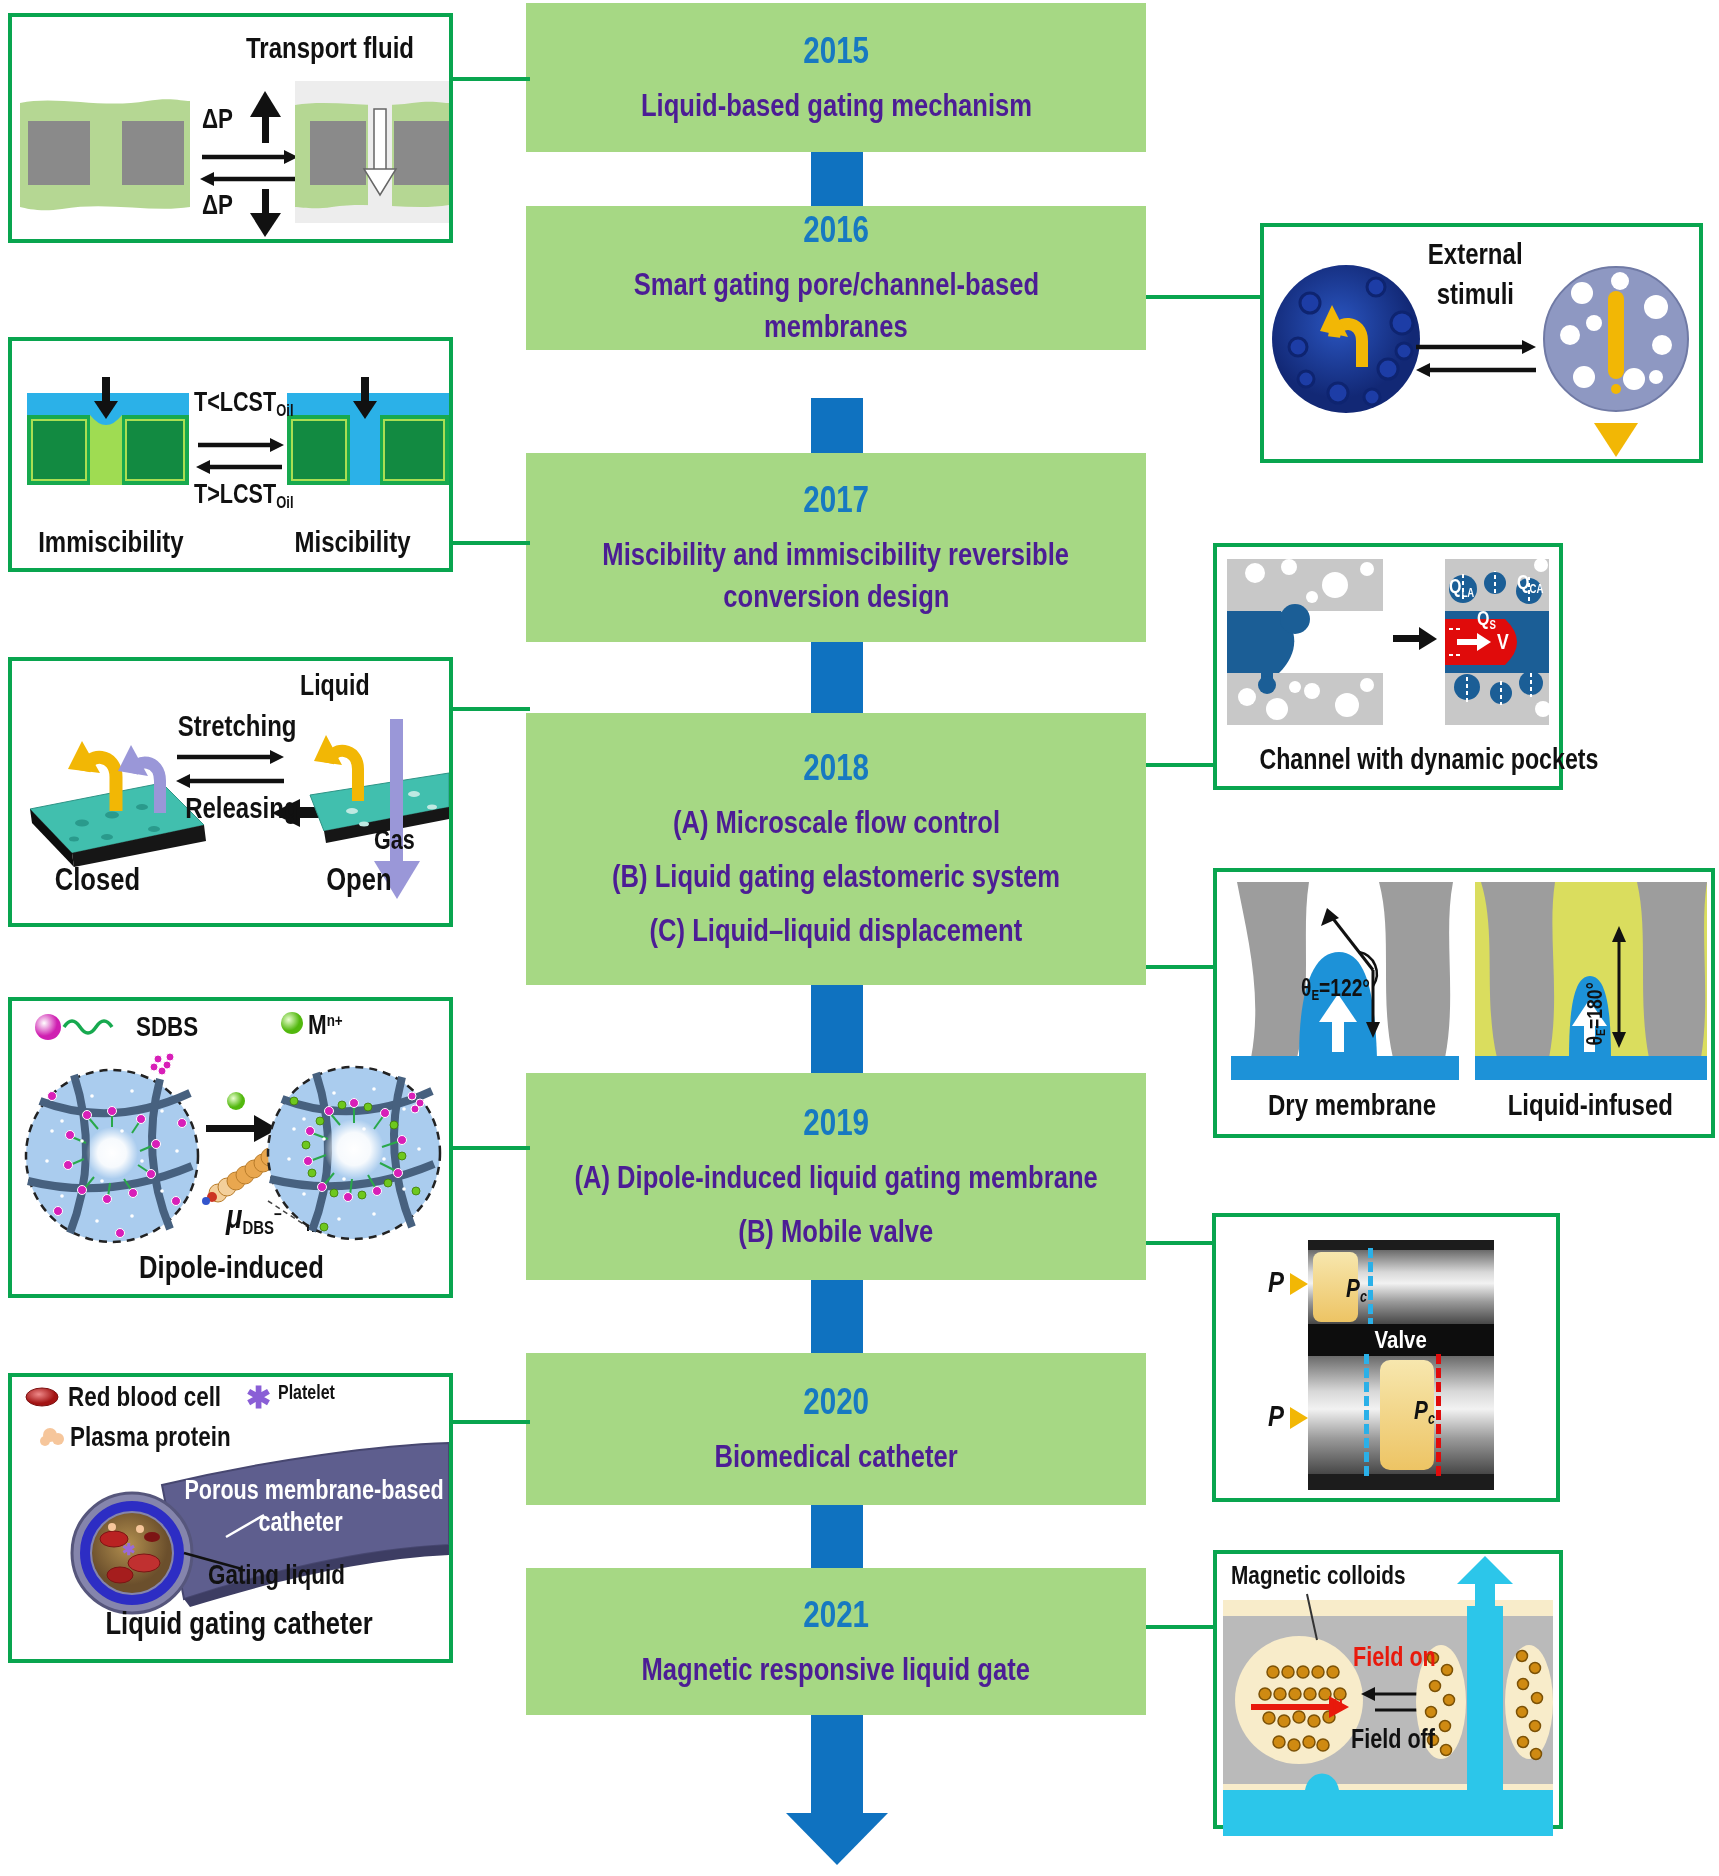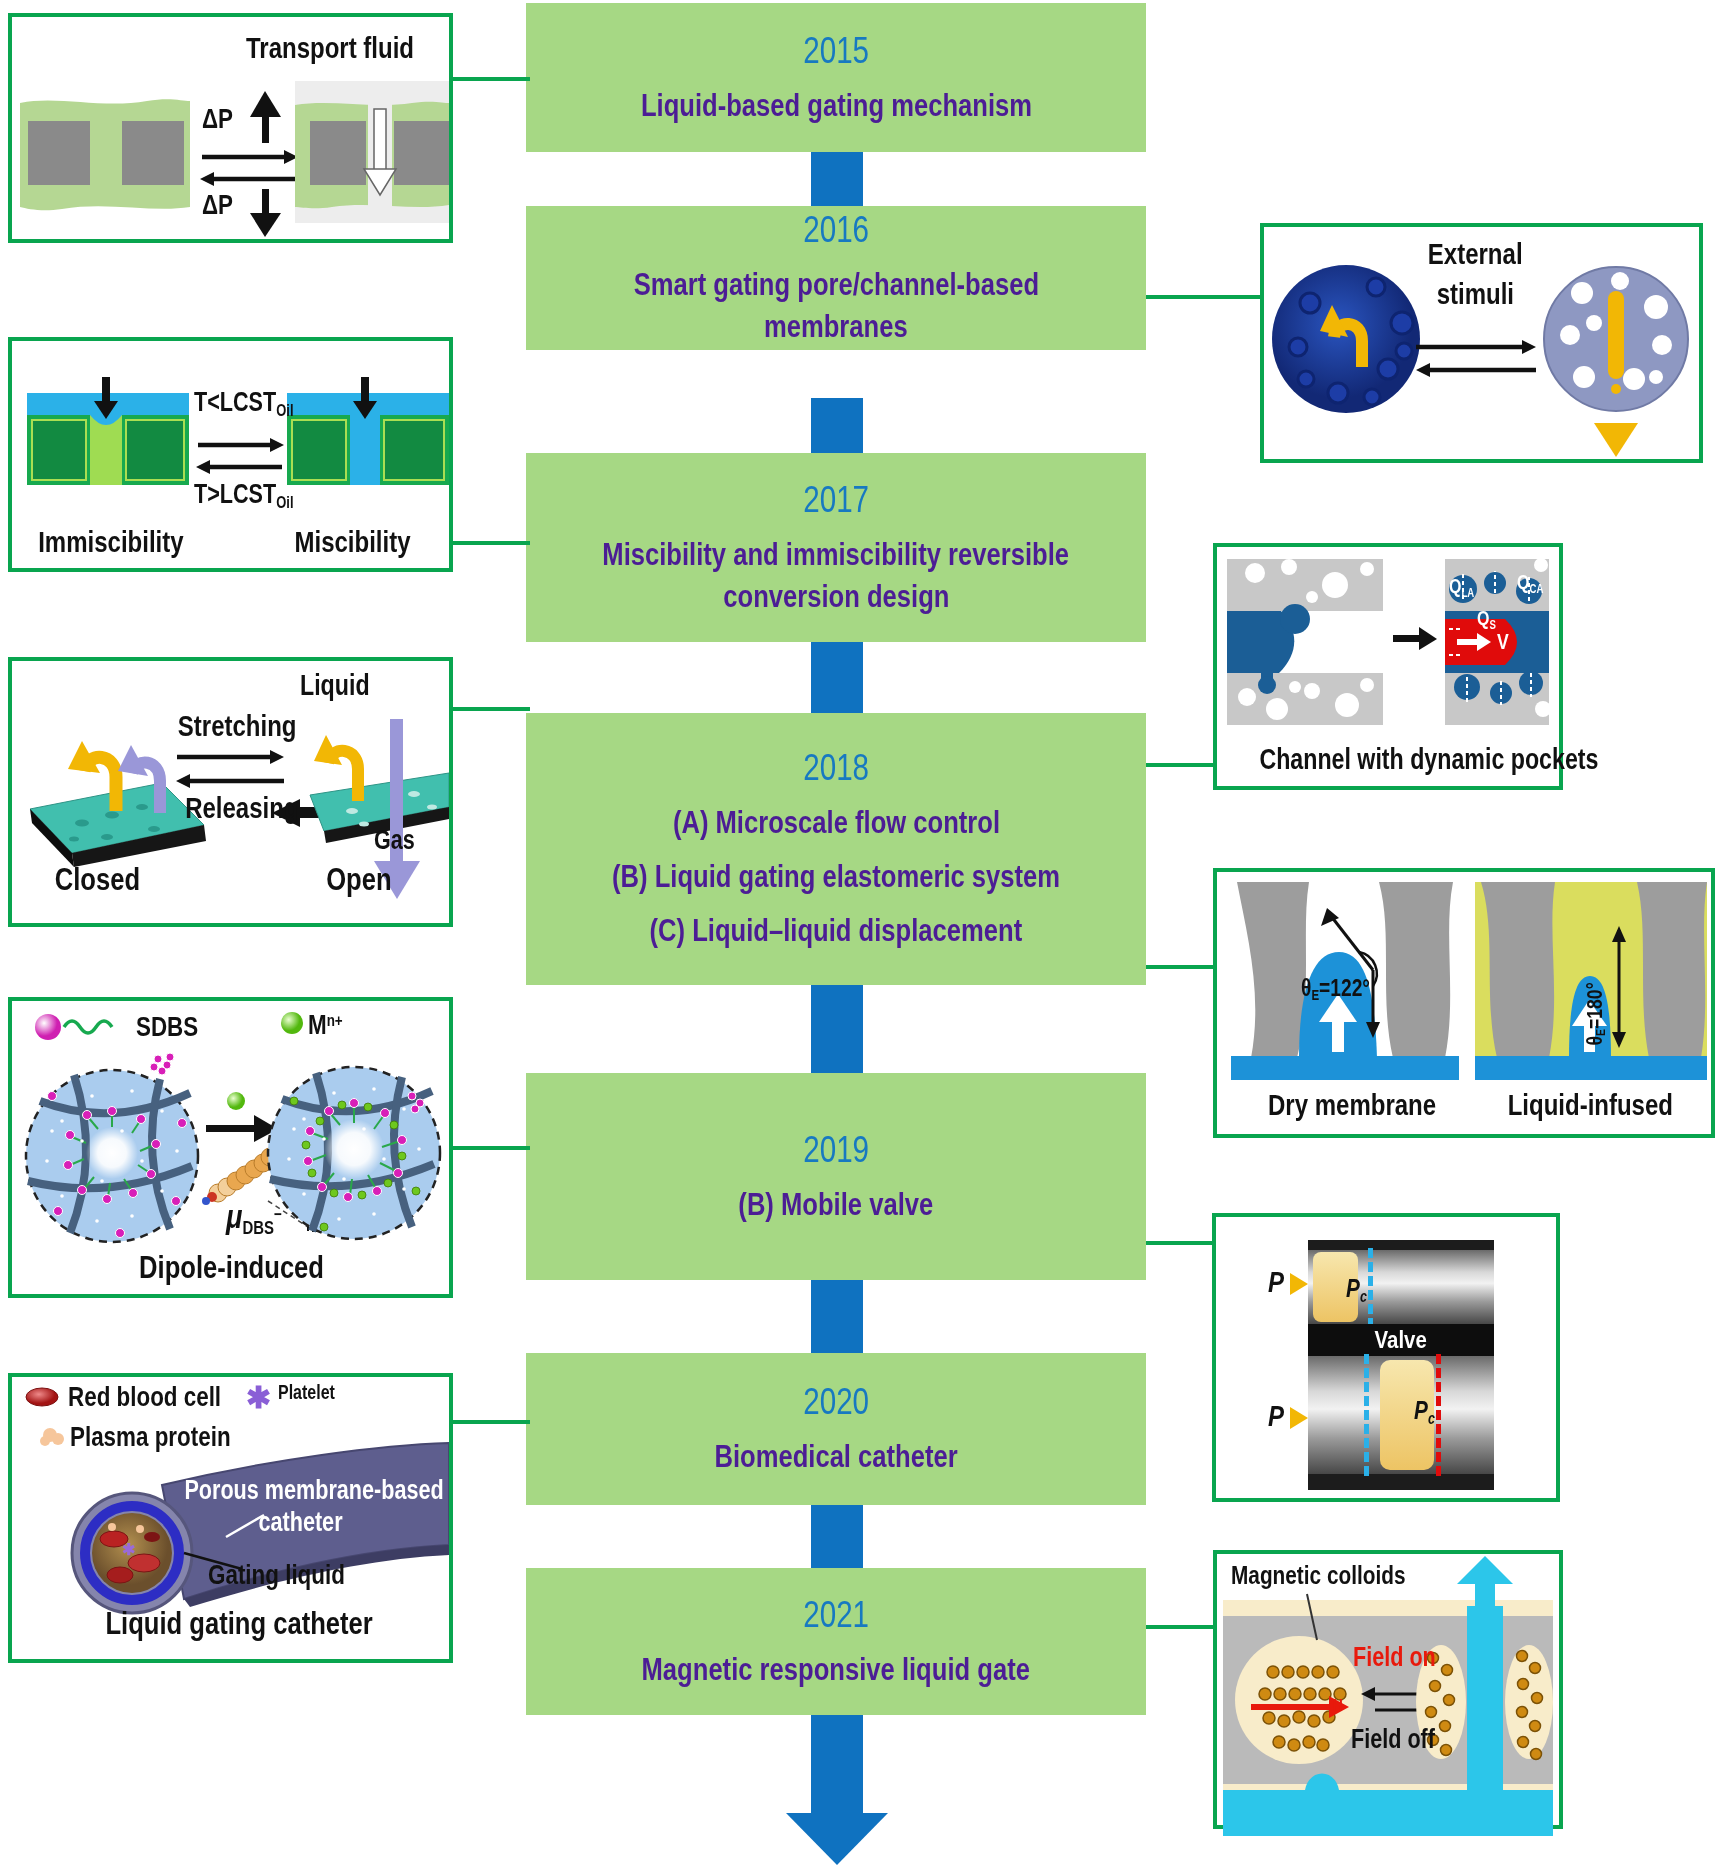--- a/index.html
+++ b/index.html
@@ -1,21 +1,21 @@
 <!DOCTYPE html>
 <html><head>
 <meta charset="utf-8">
 <style>
   html,body{margin:0;padding:0;background:#fff;}
   body{font-family:"Liberation Sans",sans-serif;color:#111;}
   #stage{position:relative;width:1719px;height:1876px;background:#fff;overflow:hidden;}
   
   .tbox{position:absolute;left:526px;width:620px;background:var(--box-green,#a6d884);
         display:flex;flex-direction:column;align-items:center;justify-content:center;row-gap:14px;}
-  .year{color:var(--year-blue,#1779c1);font-size:37px;font-weight:normal;line-height:40px;}
+  .year{color:var(--year-blue,#1779c1);font-size:37px;font-weight:bold;line-height:40px;}
   .tline{color:#4c1d95;font-size:32px;font-weight:bold;line-height:40px;}
   .cx{display:inline-block;transform:scaleX(0.8);transform-origin:50% 50%;white-space:nowrap;}
   .cxl{display:inline-block;transform:scaleX(0.8);transform-origin:0 50%;white-space:nowrap;}
   .vconn{position:absolute;left:811px;width:52px;background:var(--connector-blue,#0f72c0);}
   .ahead{position:absolute;left:786px;top:1813px;width:0;height:0;
          border-left:51px solid transparent;border-right:51px solid transparent;
          border-top:52px solid var(--connector-blue,#0f72c0);}
   
   .panel{position:absolute;border:4px solid var(--border-green,#09a54f);background:#fff;box-sizing:border-box;}
   .panel svg{position:absolute;left:0;top:0;}
@@ -88,20 +88,21 @@
     <div class="tline" style="margin-top:-12px"><span class="cx">conversion design</span></div>
   </div>
   <div class="tbox" style="top:713px;height:272px">
     <div class="year"><span class="cx">2018</span></div>
     <div class="tline"><span class="cx">(A) Microscale flow control</span></div>
     <div class="tline"><span class="cx">(B) Liquid gating elastomeric system</span></div>
     <div class="tline"><span class="cx">(C) Liquid–liquid displacement</span></div>
   </div>
   <div class="tbox" style="top:1073px;height:207px">
     <div class="year"><span class="cx">2019</span></div>
+    <div class="tline"><span class="cx">(A) Dipole-induced liquid gating membrane</span></div>
     <div class="tline"><span class="cx">(B) Mobile valve</span></div>
   </div>
   <div class="tbox" style="top:1353px;height:152px">
     <div class="year"><span class="cx">2020</span></div>
     <div class="tline"><span class="cx">Biomedical catheter</span></div>
   </div>
   <div class="tbox" style="top:1568px;height:147px">
     <div class="year"><span class="cx">2021</span></div>
     <div class="tline"><span class="cx">Magnetic responsive liquid gate</span></div>
   </div>

